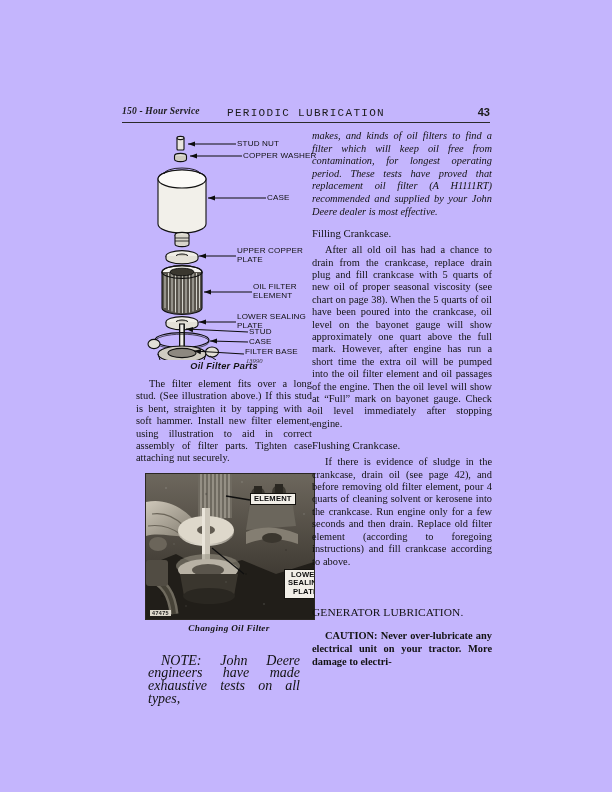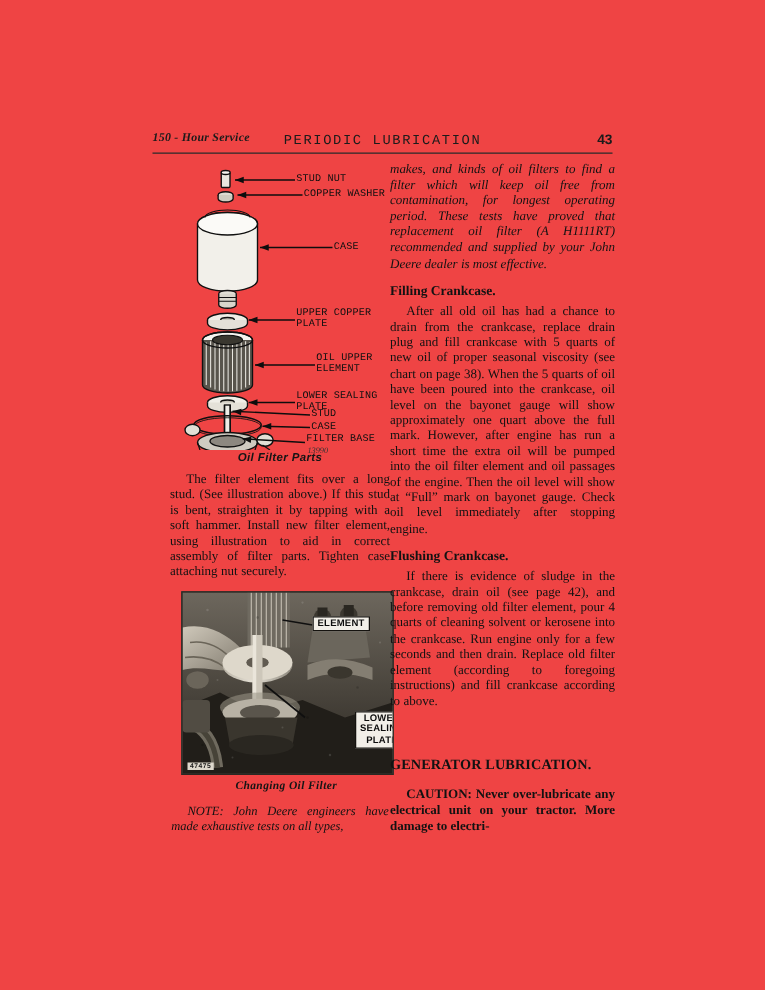--- a/index.html
+++ b/index.html
@@ -11,21 +11,21 @@
     width: 612px;
     height: 792px;
     position: relative;
     font-family: "Liberation Serif", serif;
     color: #121212;
     overflow: hidden;
   }
   .page {
     position: absolute;
     inset: 0;
-    background: #ef4444;
+    background: #c4b5fd;
   }
   
   .running-head {
     position: absolute;
     left: 122px;
     top: 106px;
     width: 368px;
     height: 20px;
   }
   .rh-left {
@@ -84,39 +84,39 @@
     word-spacing: 0.2px;
   }
   p.ital {
     margin: 0;
     font-size: 10.4px;
     line-height: 12.6px;
     font-style: italic;
     text-align: justify;
   }
   p.note {
-    margin: 1px;
-    font-size: 10px;
+    margin: 12px;
+    font-size: 14px;
     line-height: 12.6px;
     font-style: italic;
     text-align: justify;
     text-indent: 13px;
   }
   p.caution {
     margin: 0;
     font-size: 10.4px;
     line-height: 12.8px;
     font-weight: bold;
     text-align: justify;
     text-indent: 13px;
   }
   h3.subhead {
     margin: 9px 0 4px 0;
     font-size: 10.8px;
-    font-weight: bold;
+    font-weight: normal;
     line-height: 13px;
   }
   h3.subhead.caps {
     font-size: 11.4px;
     letter-spacing: 0.1px;
     margin-top: 38px;
   }
   .gap-sm { height: 7px; }
   .gap-md { height: 10px; }
 
@@ -132,21 +132,21 @@
     font-style: italic;
     font-weight: bold;
     font-size: 9.2px;
     text-align: center;
     letter-spacing: 0.3px;
     margin-top: 1px;
     color: #151515;
   }
   .lbl {
     position: absolute;
-    font-family: Liberation Mono, monospace;
+    font-family: Liberation Sans, sans-serif;
     font-size: 8.1px;
     letter-spacing: 0.15px;
     line-height: 9px;
     color: #101010;
     white-space: pre;
   }
   .fignum {
     position: absolute;
     font-family: "Liberation Serif", serif;
     font-style: italic;
@@ -300,21 +300,21 @@
           <polygon points="74,209 81,206.4 81,211.6"></polygon>
           <polygon points="58,219 65.2,217.1 64.6,222.3"></polygon>
         </g>
       </svg>
 
       <div class="lbl" style="left:101px; top:7px;">STUD NUT</div>
       <div class="lbl" style="left:107px; top:19px;">COPPER WASHER</div>
       <div class="lbl" style="left:131px; top:61px;">CASE</div>
       <div class="lbl" style="left:101px; top:114px;">UPPER COPPER</div>
       <div class="lbl" style="left:101px; top:123px;">PLATE</div>
-      <div class="lbl" style="left:117px; top:150px;">OIL UPPER</div>
+      <div class="lbl" style="left:117px; top:150px;">OIL FILTER</div>
       <div class="lbl" style="left:117px; top:159px;">ELEMENT</div>
       <div class="lbl" style="left:101px; top:180px;">LOWER SEALING</div>
       <div class="lbl" style="left:101px; top:189px;">PLATE</div>
       <div class="lbl" style="left:113px; top:195px;">STUD</div>
       <div class="lbl" style="left:113px; top:205px;">CASE</div>
       <div class="lbl" style="left:109px; top:215px;">FILTER BASE</div>
       <div class="fignum" style="left:110px; top:225px;">13990</div>
     </div>
     <div class="fig-caption">Oil Filter Parts</div>
 

